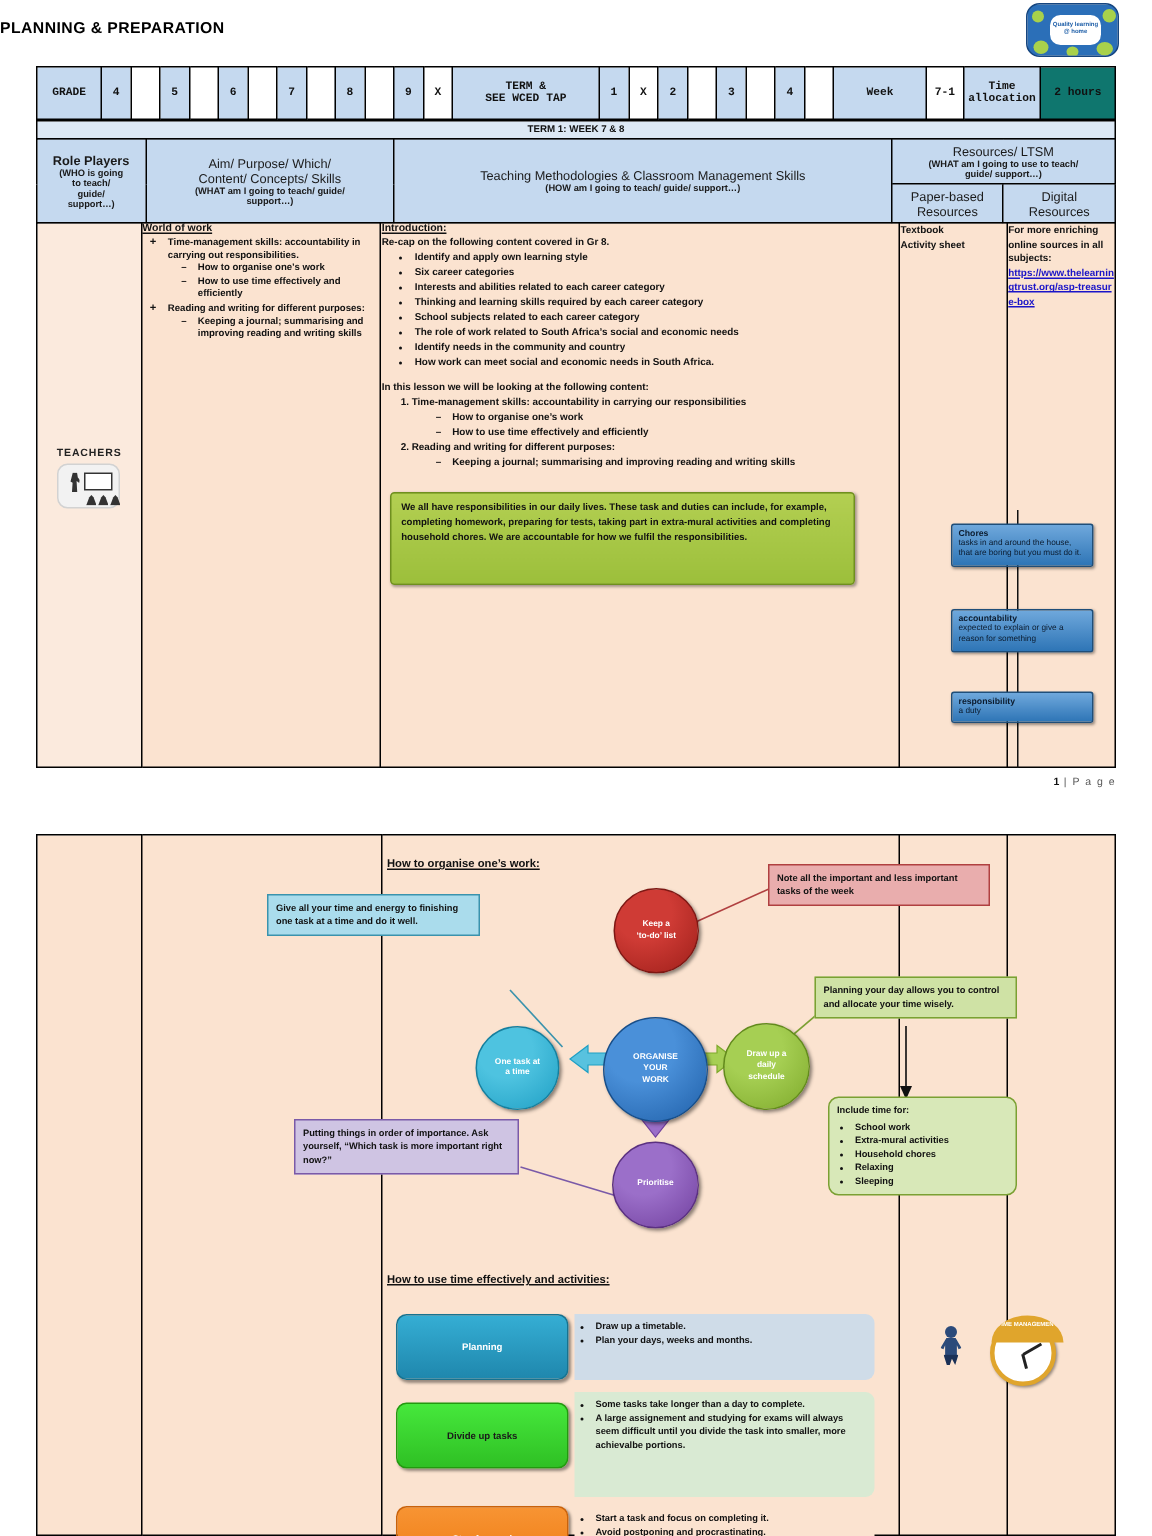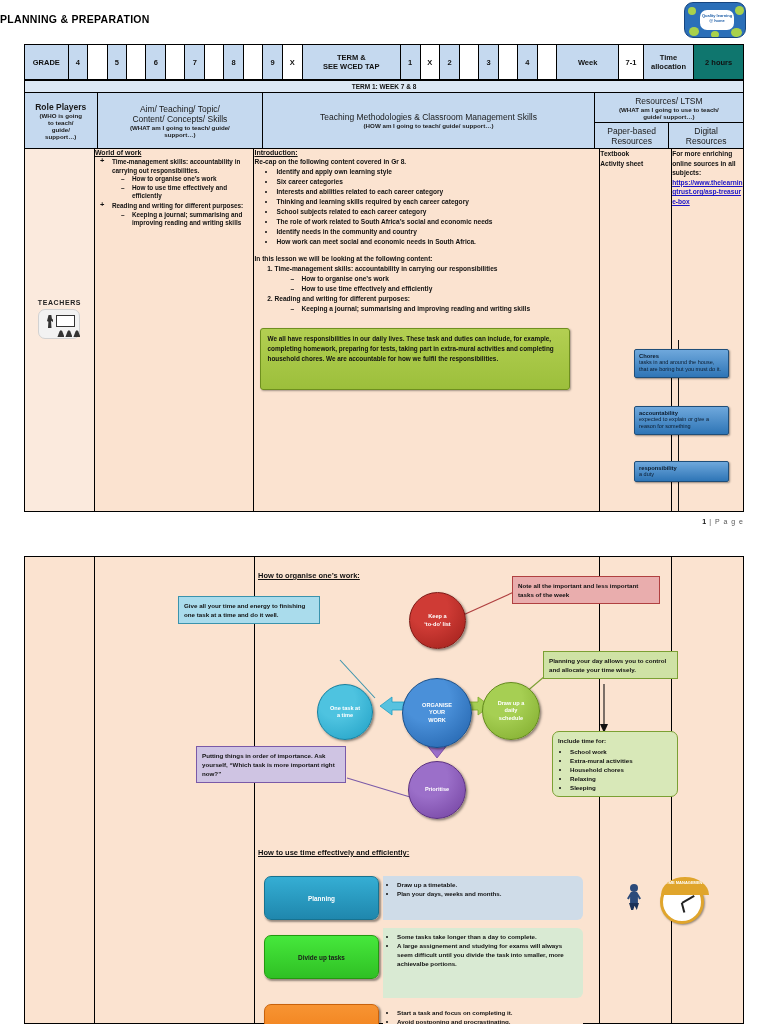--- a/index.html
+++ b/index.html
@@ -49,21 +49,21 @@
   .qlh-bub {
     position:absolute; left:15px; top:7px; width:34px; height:20px; border-radius:7px;
     background:#ffffff; color:#1f5fa8; font-size:4px; font-weight:bold; text-align:center;
     line-height:5.2px; padding-top:3px;
   }
 
   
   table.t { border-collapse:collapse; position:absolute; }
   .t td, .t th { border:1px solid #000; padding:0; vertical-align:middle; }
   .blue { background:#c5d9ef; }
-  .cellc { text-align:center; font-weight:bold; font-size:7.5px; }
+  .cellc { text-align:center; font-weight:bold; font-size:7.5px;font-family:Liberation Mono, monospace; }
 
   #gradeTable { left:24px; top:44px; width:720px; }
   #gradeTable td { height:35px; }
 
   #termRow { left:24px; top:80px; width:720px; }
   #termRow td { height:12px; text-align:center; font-weight:bold; font-size:6.5px; background:#dce8f5; }
 
   #hdrTable { left:24px; top:92px; width:720px; }
   #hdrTable td { text-align:center; font-size:7.5px; color:#1a1a1a; background:#c5d9ef;}
   .hdr-main { font-size:8.5px; }
@@ -259,21 +259,21 @@
     <tbody>
         <tr>
       <td rowspan="2" style="width:70px;height:56px;padding:2px;margin-left:23px;">
         <div class="hdr-main b">Role Players</div>
         <div class="hdr-sub">(WHO is going</div>
         <div class="hdr-sub">to teach/</div>
         <div class="hdr-sub">guide/</div>
         <div class="hdr-sub">support…)</div>
       </td>
       <td rowspan="2" style="width:160px;padding:2px;">
-        <div class="hdr-main">Aim/ Teaching/ Topic/</div>
+        <div class="hdr-main">Aim/ Purpose/ Which/</div>
         <div class="hdr-main">Content/ Concepts/ Skills</div>
         <div class="hdr-sub">(WHAT am I going to teach/ guide/</div>
         <div class="hdr-sub">support…)</div>
       </td>
       <td rowspan="2" style="width:320px;padding:2px;">
         <div class="hdr-main">Teaching Methodologies &amp; Classroom Management Skills</div>
         <div class="hdr-sub">(HOW am I going to teach/ guide/ support…)</div>
       </td>
       <td colspan="2" style="width:144px;padding:2px;height:30px;">
         <div class="hdr-main">Resources/ LTSM</div>
@@ -470,21 +470,21 @@
     <div>Include time for:</div>
     <ul style="margin:2px 0 0 0; padding-left:12px; list-style:disc;">
       <li>School work</li>
       <li>Extra-mural activities</li>
       <li>Household chores</li>
       <li>Relaxing</li>
       <li>Sleeping</li>
     </ul>
   </div>
 
-  <div style="position:absolute; left:258px; top:292px;" class="h2">How to use time effectively and efficiently:</div>
+  <div style="position:absolute; left:258px; top:292px;" class="h2">How to use time effectively and activities:</div>
 
   <div class="sidebox sb-blue" style="left:383px; top:320px; width:200px; height:44px;">
     <ul>
       <li>Draw up a timetable.</li>
       <li>Plan your days, weeks and months.</li>
     </ul>
   </div>
   <div class="pillcell pill-blue" style="position:absolute; left:264px; top:320px;">Planning</div>
 
   <div class="sidebox sb-green" style="left:383px; top:372px; width:200px; height:70px;">

